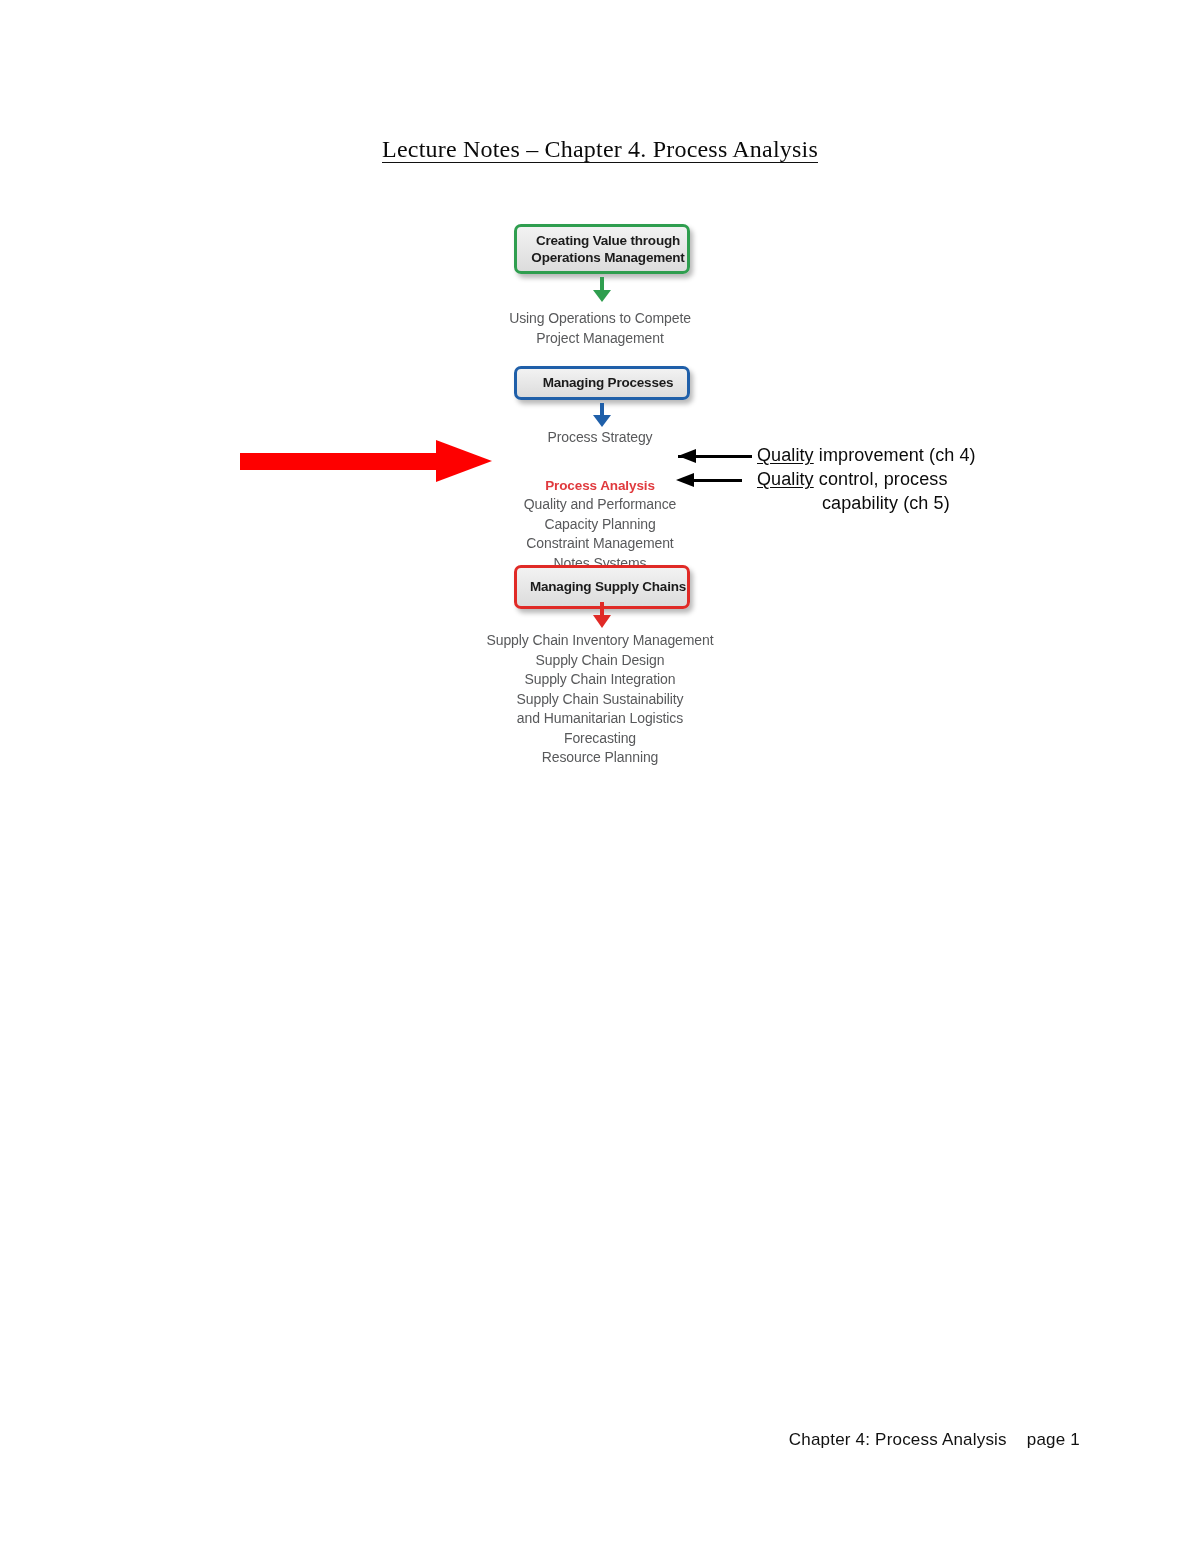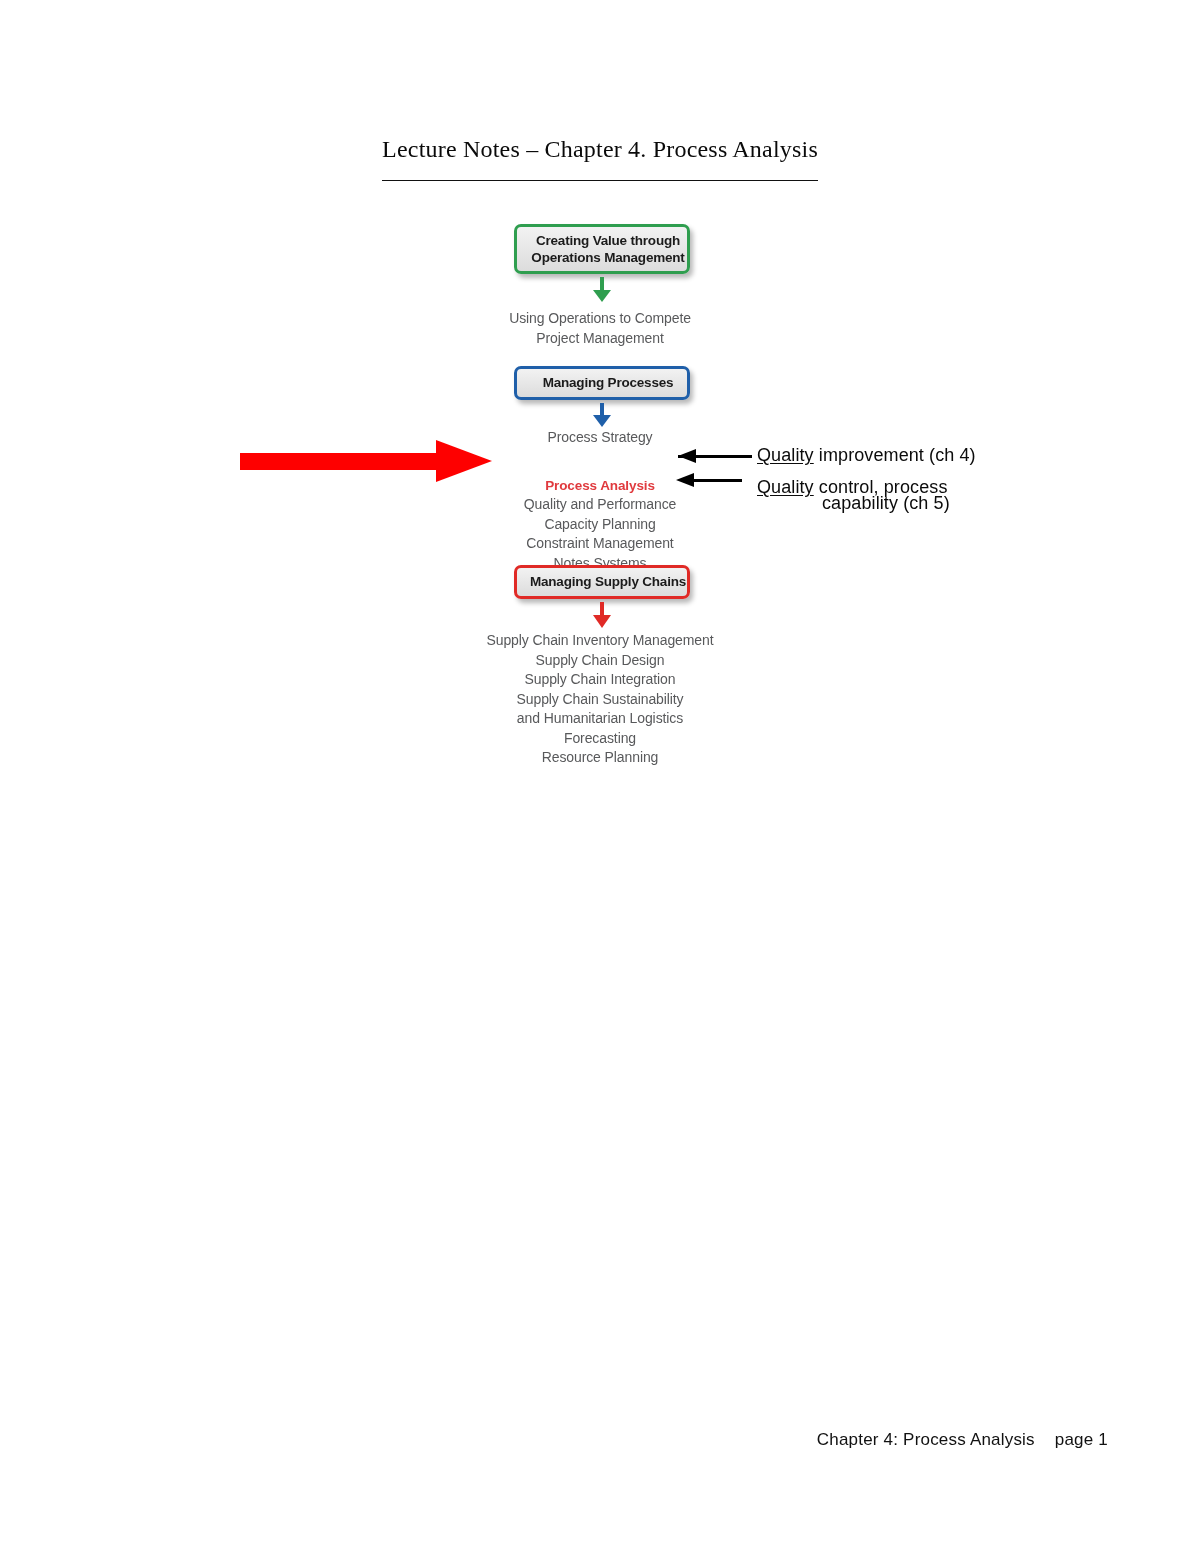--- a/index.html
+++ b/index.html
@@ -22,21 +22,21 @@
     left: 0;
     width: 1200px;
     text-align: center;
     font-family: "Liberation Serif", serif;
     font-size: 24px;
     color: #0a0a0a;
     letter-spacing: 0.2px;
   }
   .page-title span {
     border-bottom: 1.5px solid #111;
-    padding-bottom: 18px;
+    padding-bottom: 0;
   }
 
   
   .figure {
     position: absolute;
     top: 0;
     left: 0;
     width: 1200px;
     height: 1553px;
   }
@@ -63,21 +63,21 @@
   .flow-box.blue   { border: 3px solid #1f5fa9; }
   .flow-box.red    { border: 3px solid #e02a26; }
 
   #box-creating-value {
     left: 514px; top: 224px; width: 176px; height: 50px;
   }
   #box-managing-processes {
     left: 514px; top: 366px; width: 176px; height: 34px; text-align: center;
   }
   #box-managing-supply-chains {
-    left: 514px; top: 565px; width: 176px; height: 34px;
+    left: 514px; top: 565px; width: 176px; height: 44px;
   }
 
   
   .v-arrow {
     position: absolute;
     width: 18px;
   }
   .v-arrow .shaft {
     position: absolute;
     left: 7px;
@@ -177,32 +177,32 @@
   
   .callout-text {
     position: absolute;
     color: #0b0b0b;
     font-size: 18px;
     line-height: 23px;
     letter-spacing: 0.1px;
     white-space: nowrap;
   }
   #callout-1 { left: 757px; top: 444px; }
-  #callout-2 { left: 757px; top: 468px; margin-top: 8px; }
+  #callout-2 { left: 757px; top: 468px; }
   #callout-2b { left: 822px; top: 492px; }
   .callout-text u { text-decoration: underline; text-underline-offset: 2px; }
 
   
   .footer {
     position: absolute;
     left: 0;
     top: 1430px;
     width: 1200px;
     text-align: right;
-    padding-right: 92px;
+    padding-right: 120px;
     box-sizing: border-box;
     font-size: 17px;
     color: #111;
     letter-spacing: 0.2px;
   }
   .footer .gap { display: inline-block; width: 20px; }
 </style>
 </head>
 <body>
 

